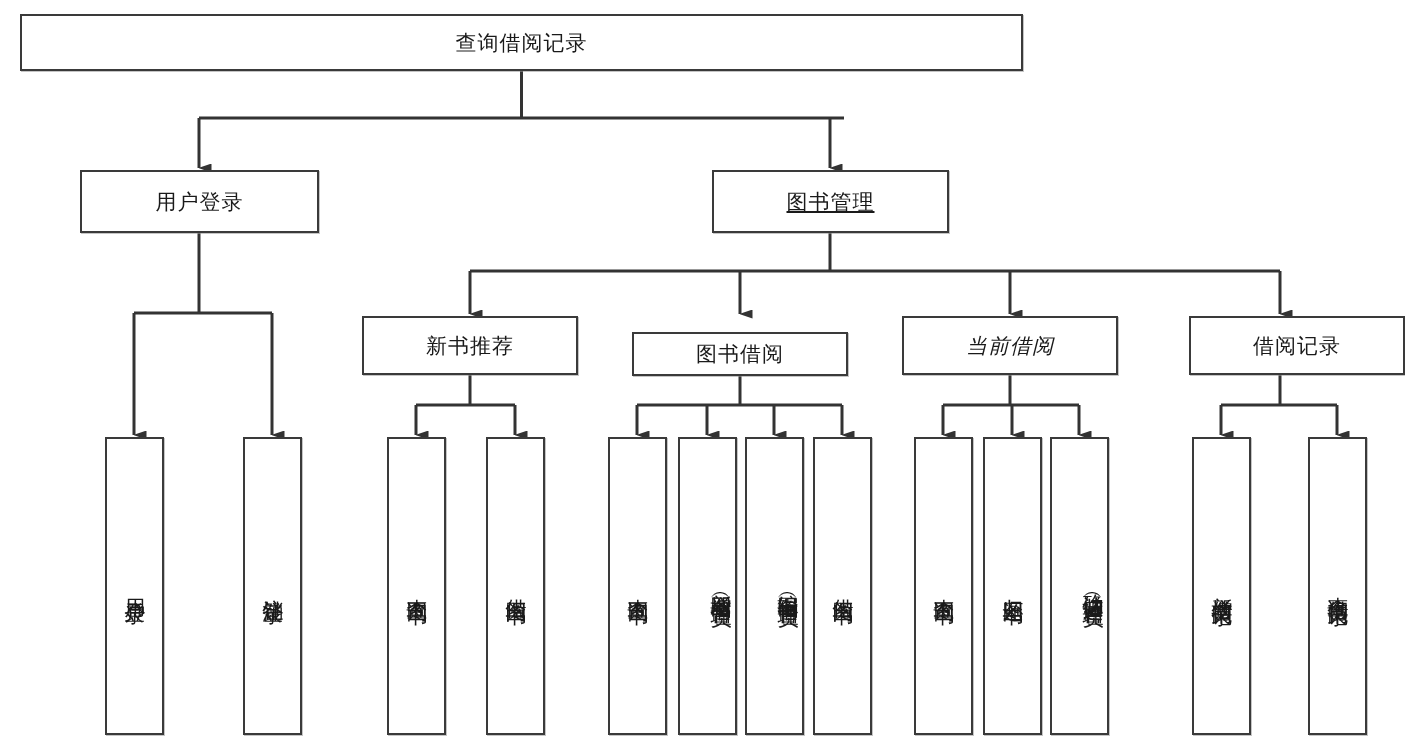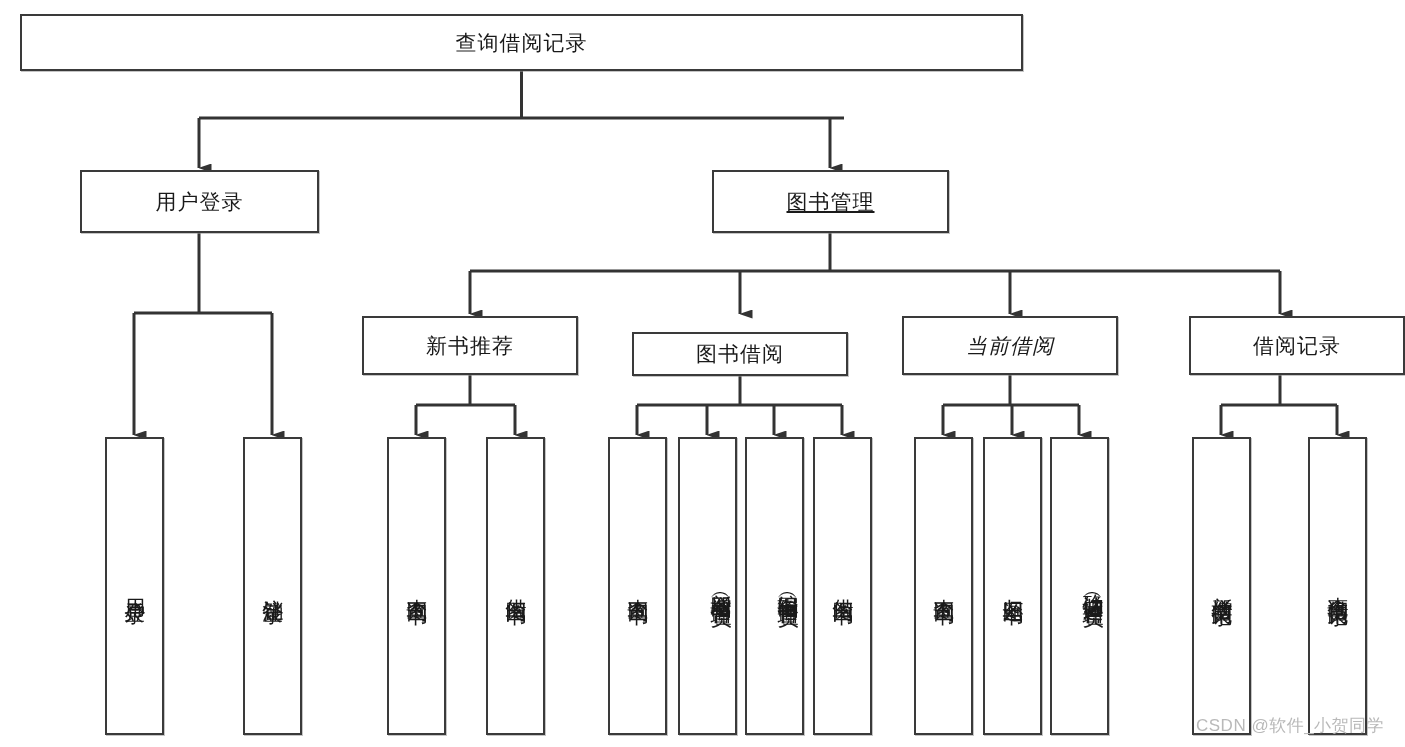--- a/index.html
+++ b/index.html
@@ -185,15 +185,14 @@
         <span class="vtext">确认归还（管理员）</span>
       </div>
       <div class="node vertical" style="left: 1192px; top: 437px; width: 59px; height: 298px;">
         <span class="vtext">新增借阅记录</span>
       </div>
       <div class="node vertical" style="left: 1308px; top: 437px; width: 59px; height: 298px;">
         <span class="vtext">查询借阅记录</span>
       </div>
     </div>
 
-  <div id="watermark">CSDN @软件_小贺同学</div>
 
 </div>
 
 </body></html>

